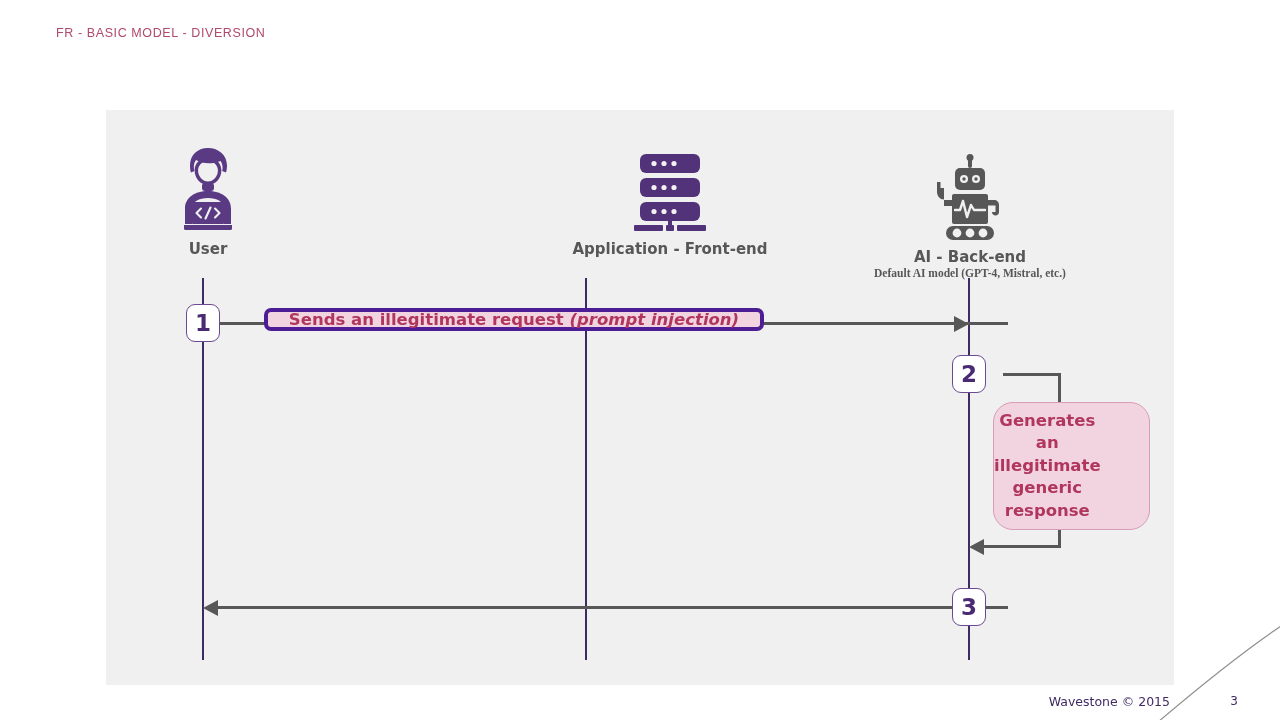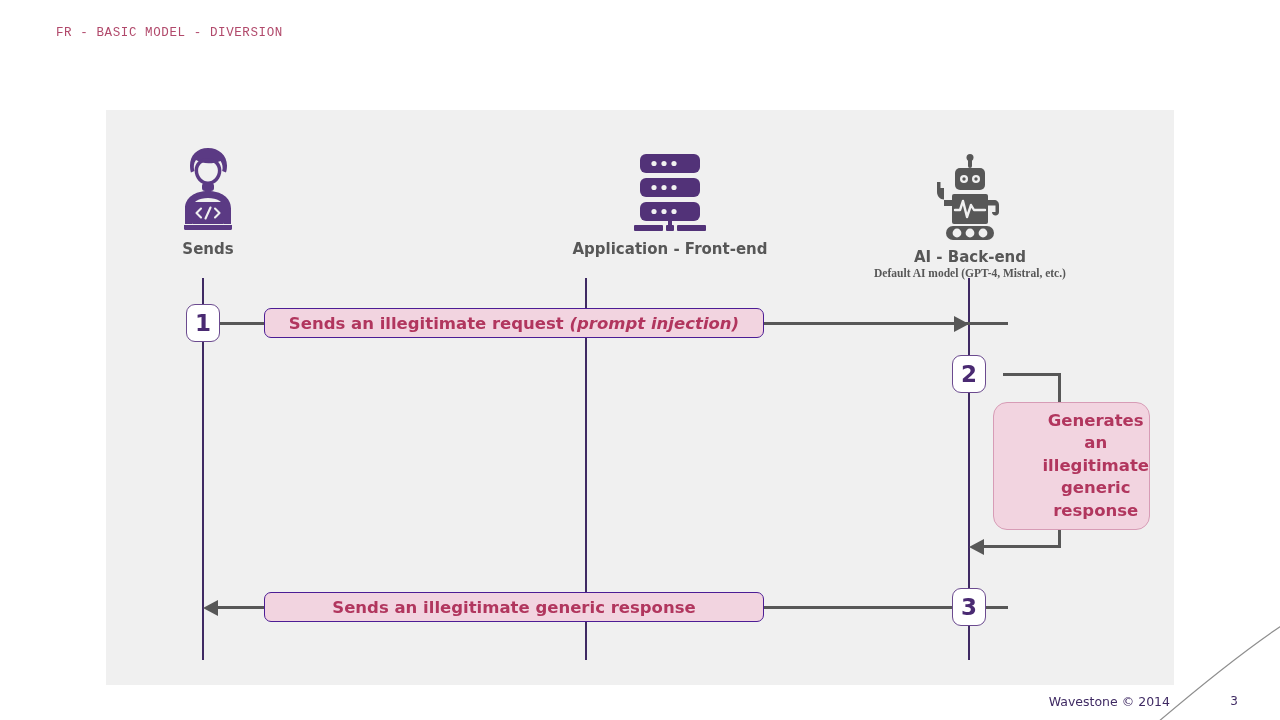--- a/index.html
+++ b/index.html
@@ -16,21 +16,21 @@
   }
 
   
   .slide-title {
     position: absolute;
     left: 56px;
     top: 26px;
     font-size: 12.5px;
     letter-spacing: 0.6px;
     color: #b1496b;
-    font-family: Liberation Mono, monospace;
+    font-family: Liberation Sans, sans-serif;
     white-space: nowrap;
   }
 
   
   .diagram-panel {
     position: absolute;
     left: 106px;
     top: 110px;
     width: 1068px;
     height: 575px;
@@ -69,23 +69,23 @@
     position: absolute;
     width: 1.6px;
     background: #3f2a63;
     top: 278px;
     height: 382px;
   }
 
   
   .msg-bar {
     position: absolute;
-    height: 30px;
+    height: 23px;
     background: #f2d4e0;
-    border: 1px solid #4c1d95;
+    border: 4px solid #4c1d95;
     border-radius: 7px;
     display: flex;
     align-items: center;
     justify-content: center;
     box-sizing: border-box;
   }
   .msg-text {
     font-size: 16.5px;
     font-weight: bold;
     color: #b1365e;
@@ -134,24 +134,24 @@
     font-weight: bold;
     color: #4a2a72;
     box-sizing: border-box;
   }
 
   
   .process-box {
     position: absolute;
     background: #f2d4e0;
     border: 1px solid #d79cb6;
-    border-radius: 14px;
+    border-radius: 20px;
     display: flex;
     align-items: center;
-    justify-content: flex-end;
+    justify-content: flex-start;
     text-align: center;
     box-sizing: border-box;
   }
   .process-text {
     font-size: 16.5px;
     font-weight: bold;
     color: #b1365e;
     line-height: 22.5px;
   }
 
@@ -209,21 +209,21 @@
           <path d="M13 79h48v3.4c0 1-0.8 1.6-1.8 1.6H14.8c-1 0-1.8-0.6-1.8-1.6V79z"></path>
         </g>
 
         <g stroke="#f0f0f0" stroke-width="2.1" fill="none" stroke-linecap="round" stroke-linejoin="round">
           <polyline points="30,62.5 25.5,67 30,71.5"></polyline>
           <polyline points="44,62.5 48.5,67 44,71.5"></polyline>
           <line x1="39.5" y1="61.5" x2="34.5" y2="72.5"></line>
         </g>
       </svg>
     </div>
-    <div class="actor-name">Sends</div>
+    <div class="actor-name">User</div>
   </div>
 
   <div class="actor" style="left: 384px; top: 30px; width: 360px;">
     <div class="actor-icon">
       <svg width="76" height="86" viewBox="0 0 76 86" xmlns="http://www.w3.org/2000/svg">
         <g fill="#523278">
           <rect x="8" y="8" width="60" height="19" rx="6"></rect>
           <rect x="8" y="32" width="60" height="19" rx="6"></rect>
           <rect x="8" y="56" width="60" height="19" rx="6"></rect>
 
@@ -310,24 +310,21 @@
   <div class="arrow arrow-left" style="left: 863px; top: 428.5px;"></div>
 
   <div class="process-box" style="left: 887px; top: 292px; width: 157px; height: 128px;">
     <div class="process-text">Generates<br>an<br>illegitimate<br>generic<br>response</div>
   </div>
 
   <div class="step-badge" style="left: 846px; top: 245px;">2</div>
 
   <div class="conn conn-h" style="left: 112px; top: 496px; width: 790px;"></div>
   <div class="arrow arrow-left" style="left: 97px; top: 489.5px;"></div>
-  <div class="msg-bar" style="left: 158px; top: 482px; width: 500px;">
-    <span class="msg-text">Sends an illegitimate generic response</span>
-  </div>
   <div class="step-badge" style="left: 846px; top: 478px;">3</div>
 
 </div>
 
-<div class="footer-copy">Wavestone © 2014</div>
+<div class="footer-copy">Wavestone © 2015</div>
 <div class="footer-page">3</div>
 <svg class="footer-swoosh" viewBox="0 0 130 110" xmlns="http://www.w3.org/2000/svg">
   <path d="M8 112 C 48 78, 92 42, 134 14" fill="none" stroke="#8f8f8f" stroke-width="1.2"></path>
 </svg>
 
 </body></html>

